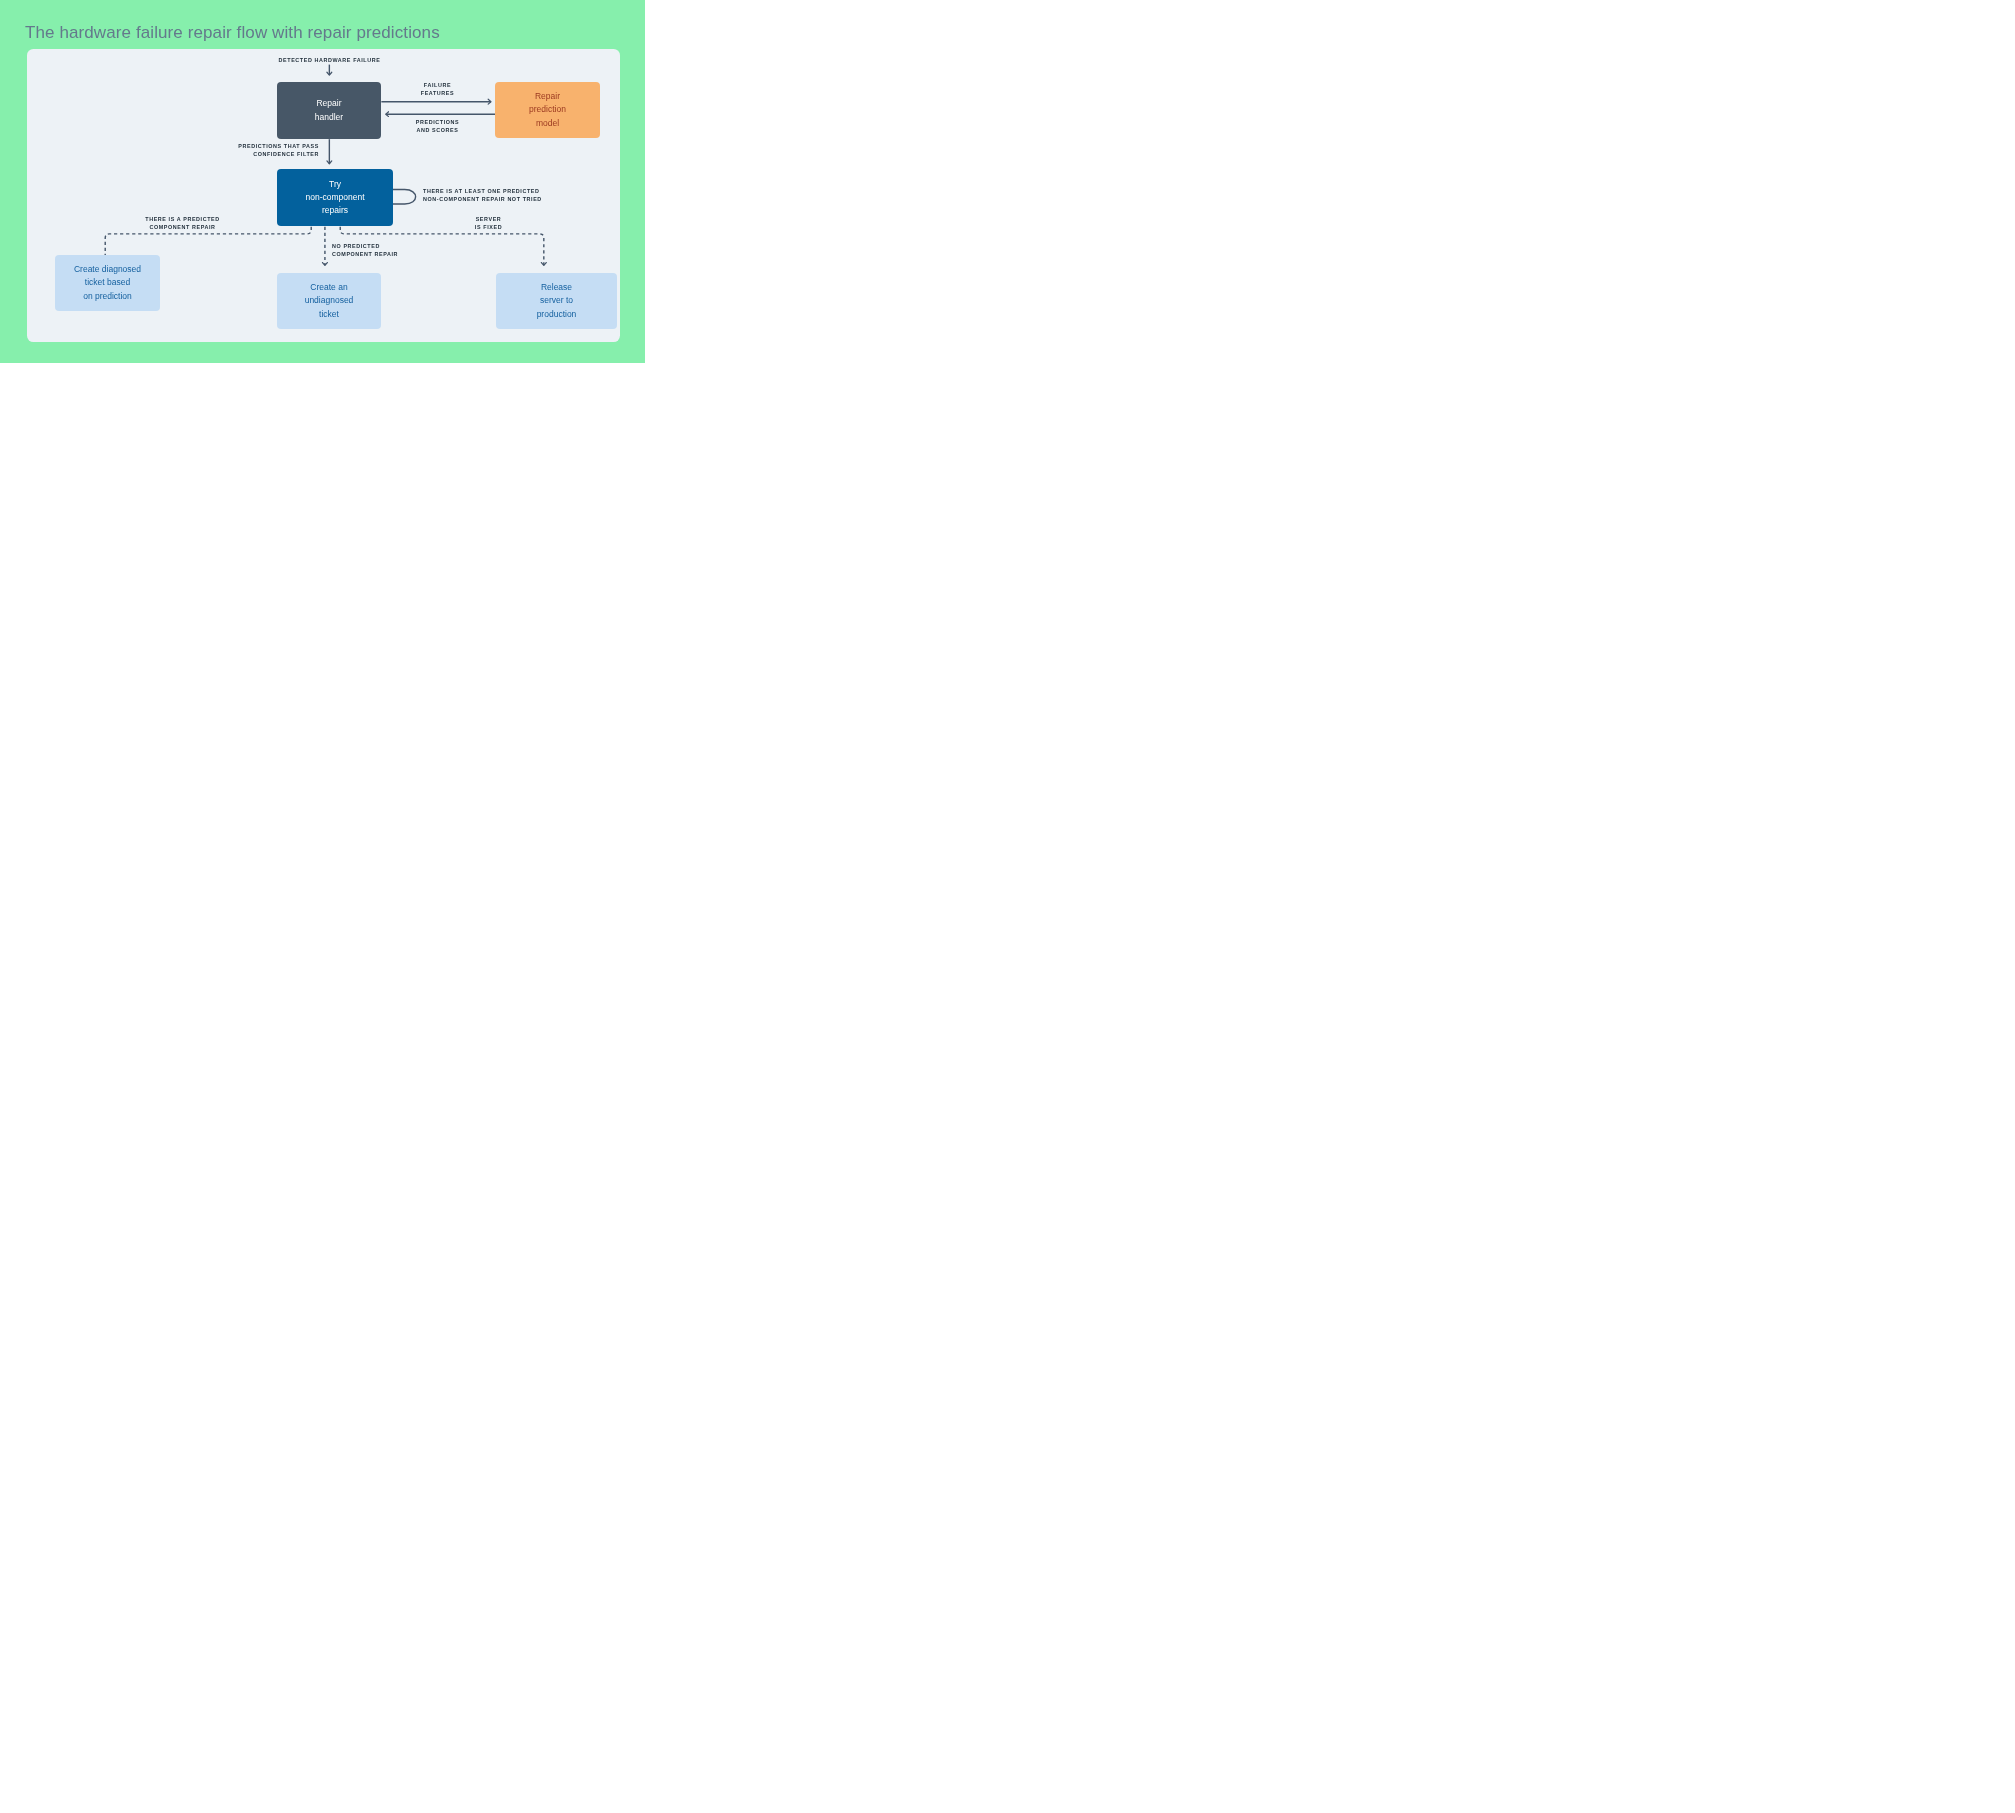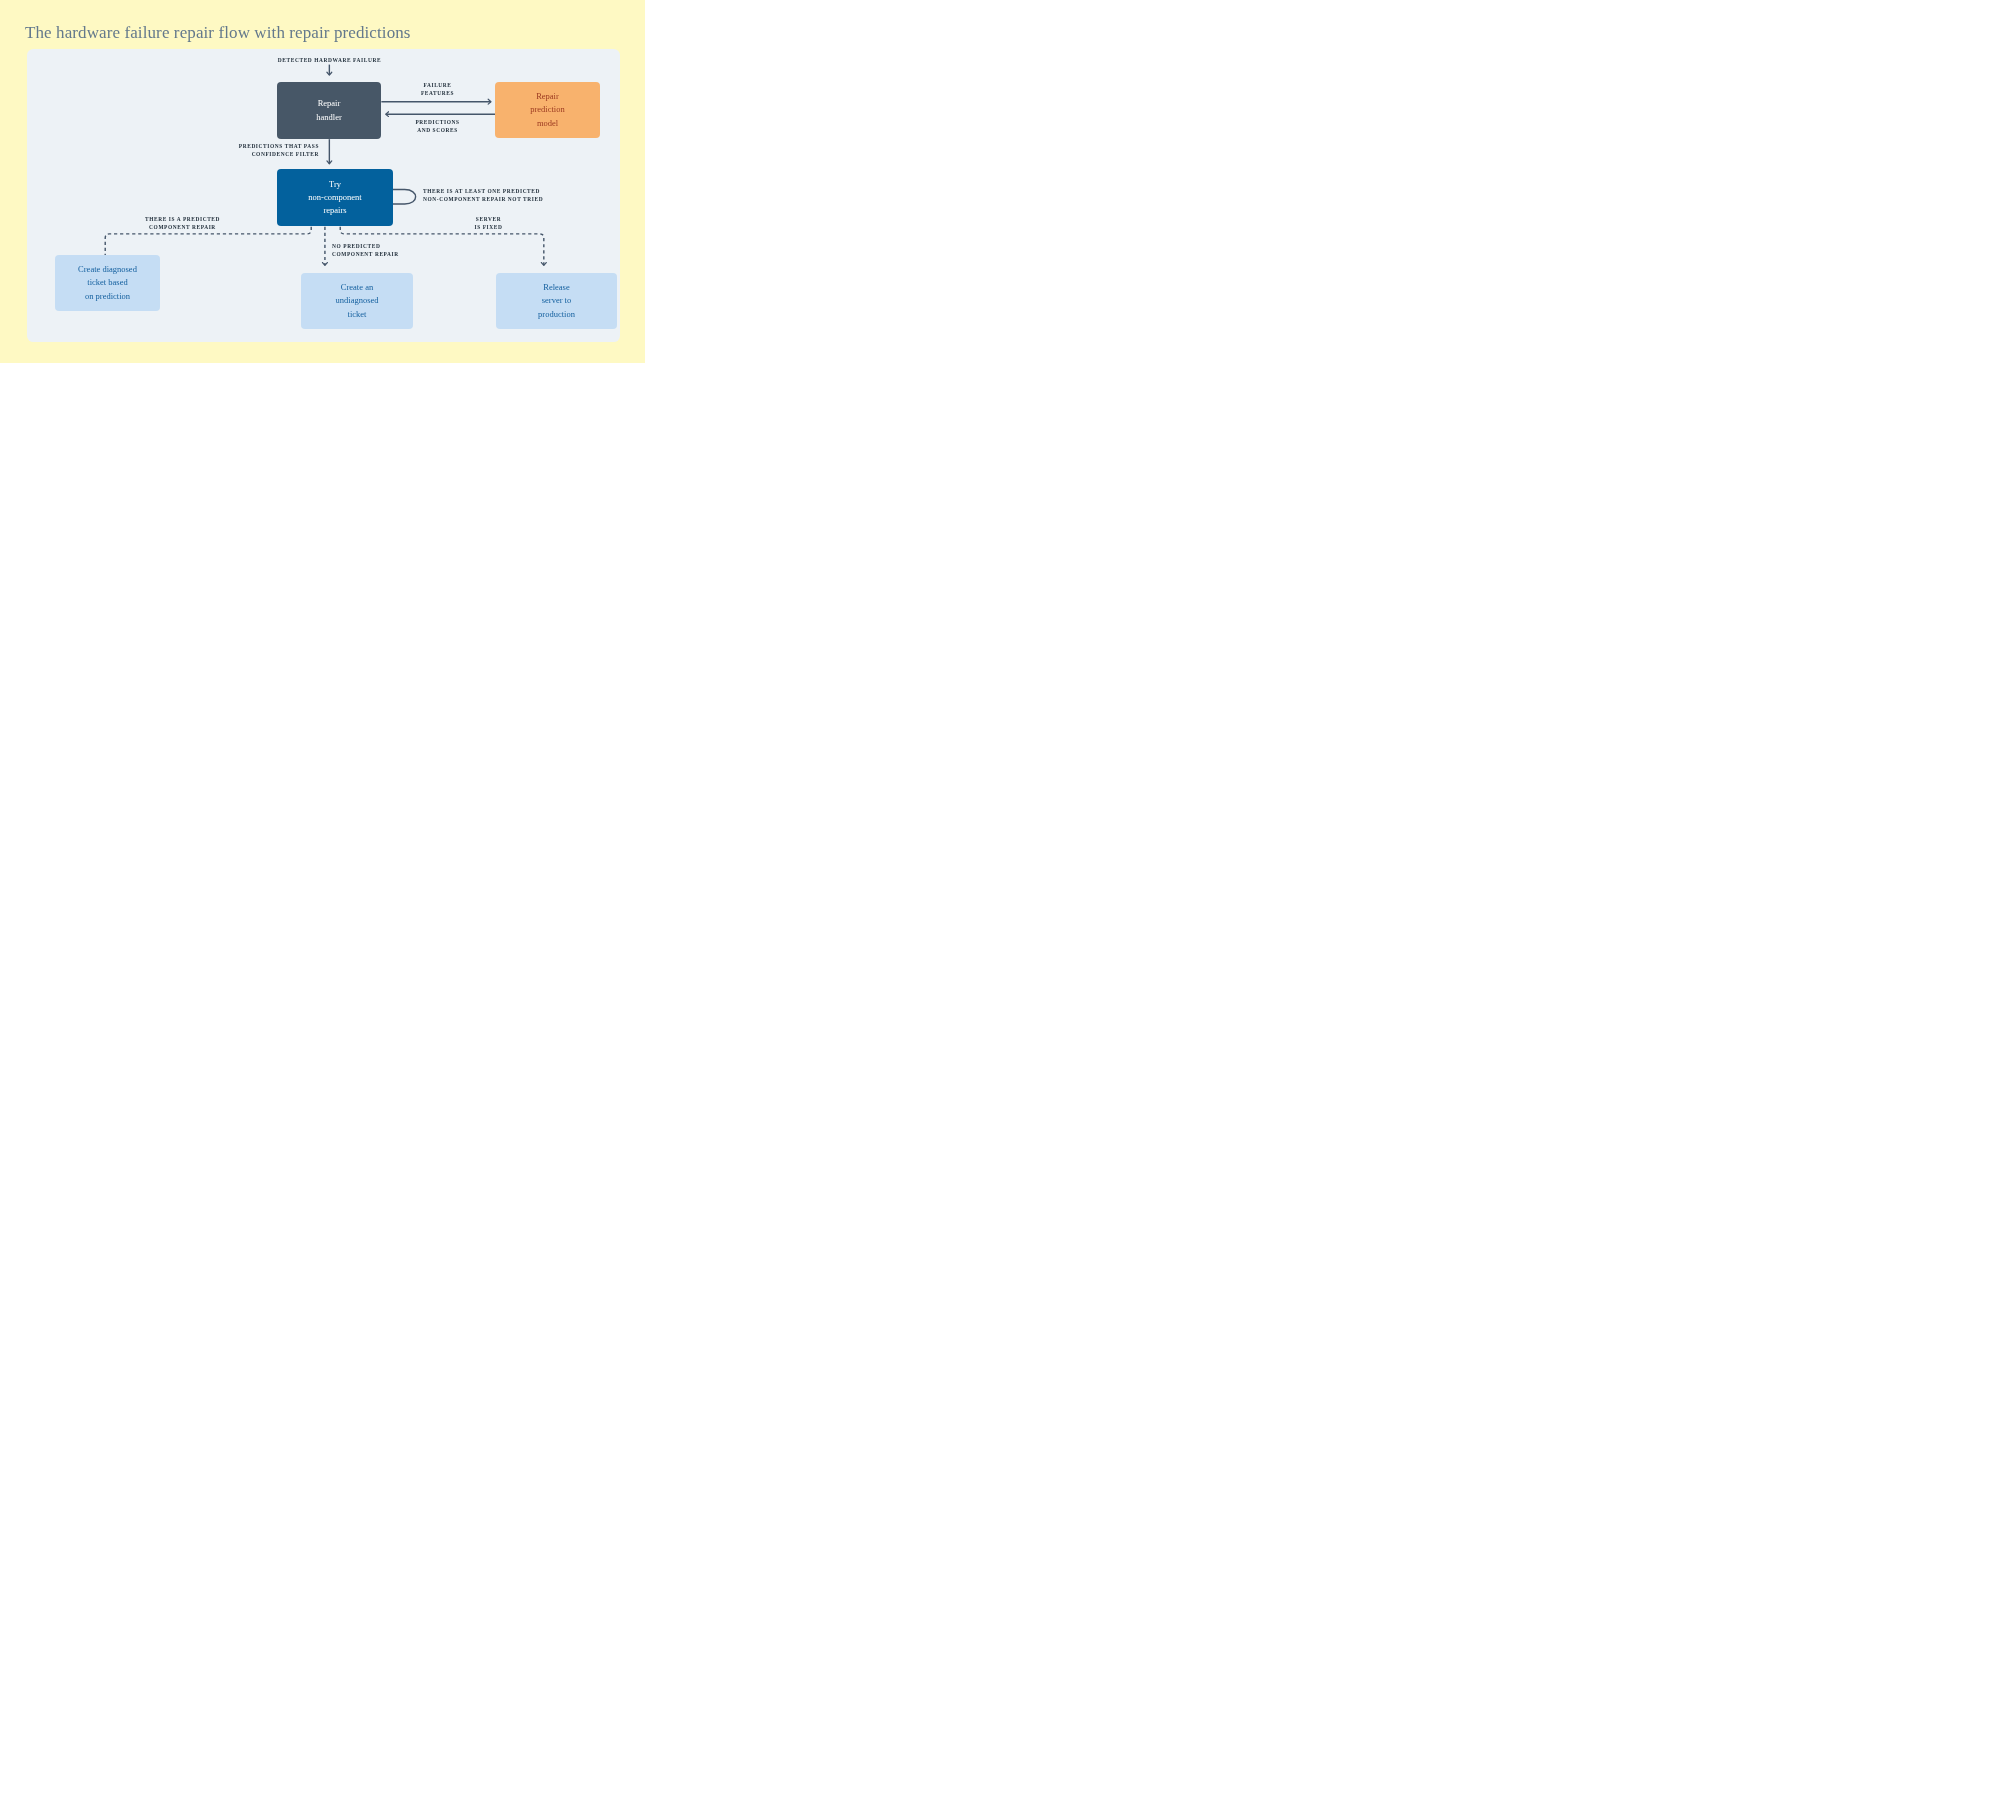--- a/index.html
+++ b/index.html
@@ -1,21 +1,21 @@
 <!DOCTYPE html>
 <html style="--panel-bg: #edf2f6; --connector: #45566a; --label-text: #1e2c38; --title-text: #64798c; --node-dark-bg: #475767; --node-dark-text: #ffffff; --node-blue-bg: #03619d; --node-blue-text: #ffffff; --node-orange-bg: #f8b26d; --node-orange-text: #9c3a21; --node-lightblue-bg: #c5ddf4; --node-lightblue-text: #135f9e;font-size:6.4px"><head>
 <meta charset="utf-8">
 <style>
   html, body { margin: 0; padding: 0; background: #ffffff; }
   .canvas {
     position: relative;
     width: 645px;
     height: 363px;
-    background: #fef9c3;
-    font-family: Liberation Serif, serif;
+    background: #86efac;
+    font-family: Liberation Sans, sans-serif;
     overflow: hidden;
   }
   .page-title {
     position: absolute;
     left: 25px;
     top: 23.4px;
     font-size: 17px;
     font-weight: 400;
     color: var(--title-text, #64798c);
     white-space: nowrap;
@@ -143,21 +143,21 @@
 non-component
 repairs</span>
   </div>
 
   <div class="node node-light" style="left:55px; top:255px; width:105px; height:56px;align-items:center;">
     <span>Create diagnosed
 ticket based
 on prediction</span>
   </div>
 
-  <div class="node node-light" style="left:277px; top:273px; width:112px; height:56px;margin-left:24px;">
+  <div class="node node-light" style="left:277px; top:273px; width:104px; height:56px;">
     <span>Create an
 undiagnosed
 ticket</span>
   </div>
 
   <div class="node node-light" style="left:496px; top:273px; width:121px; height:56px;">
     <span>Release
 server to
 production</span>
   </div>

